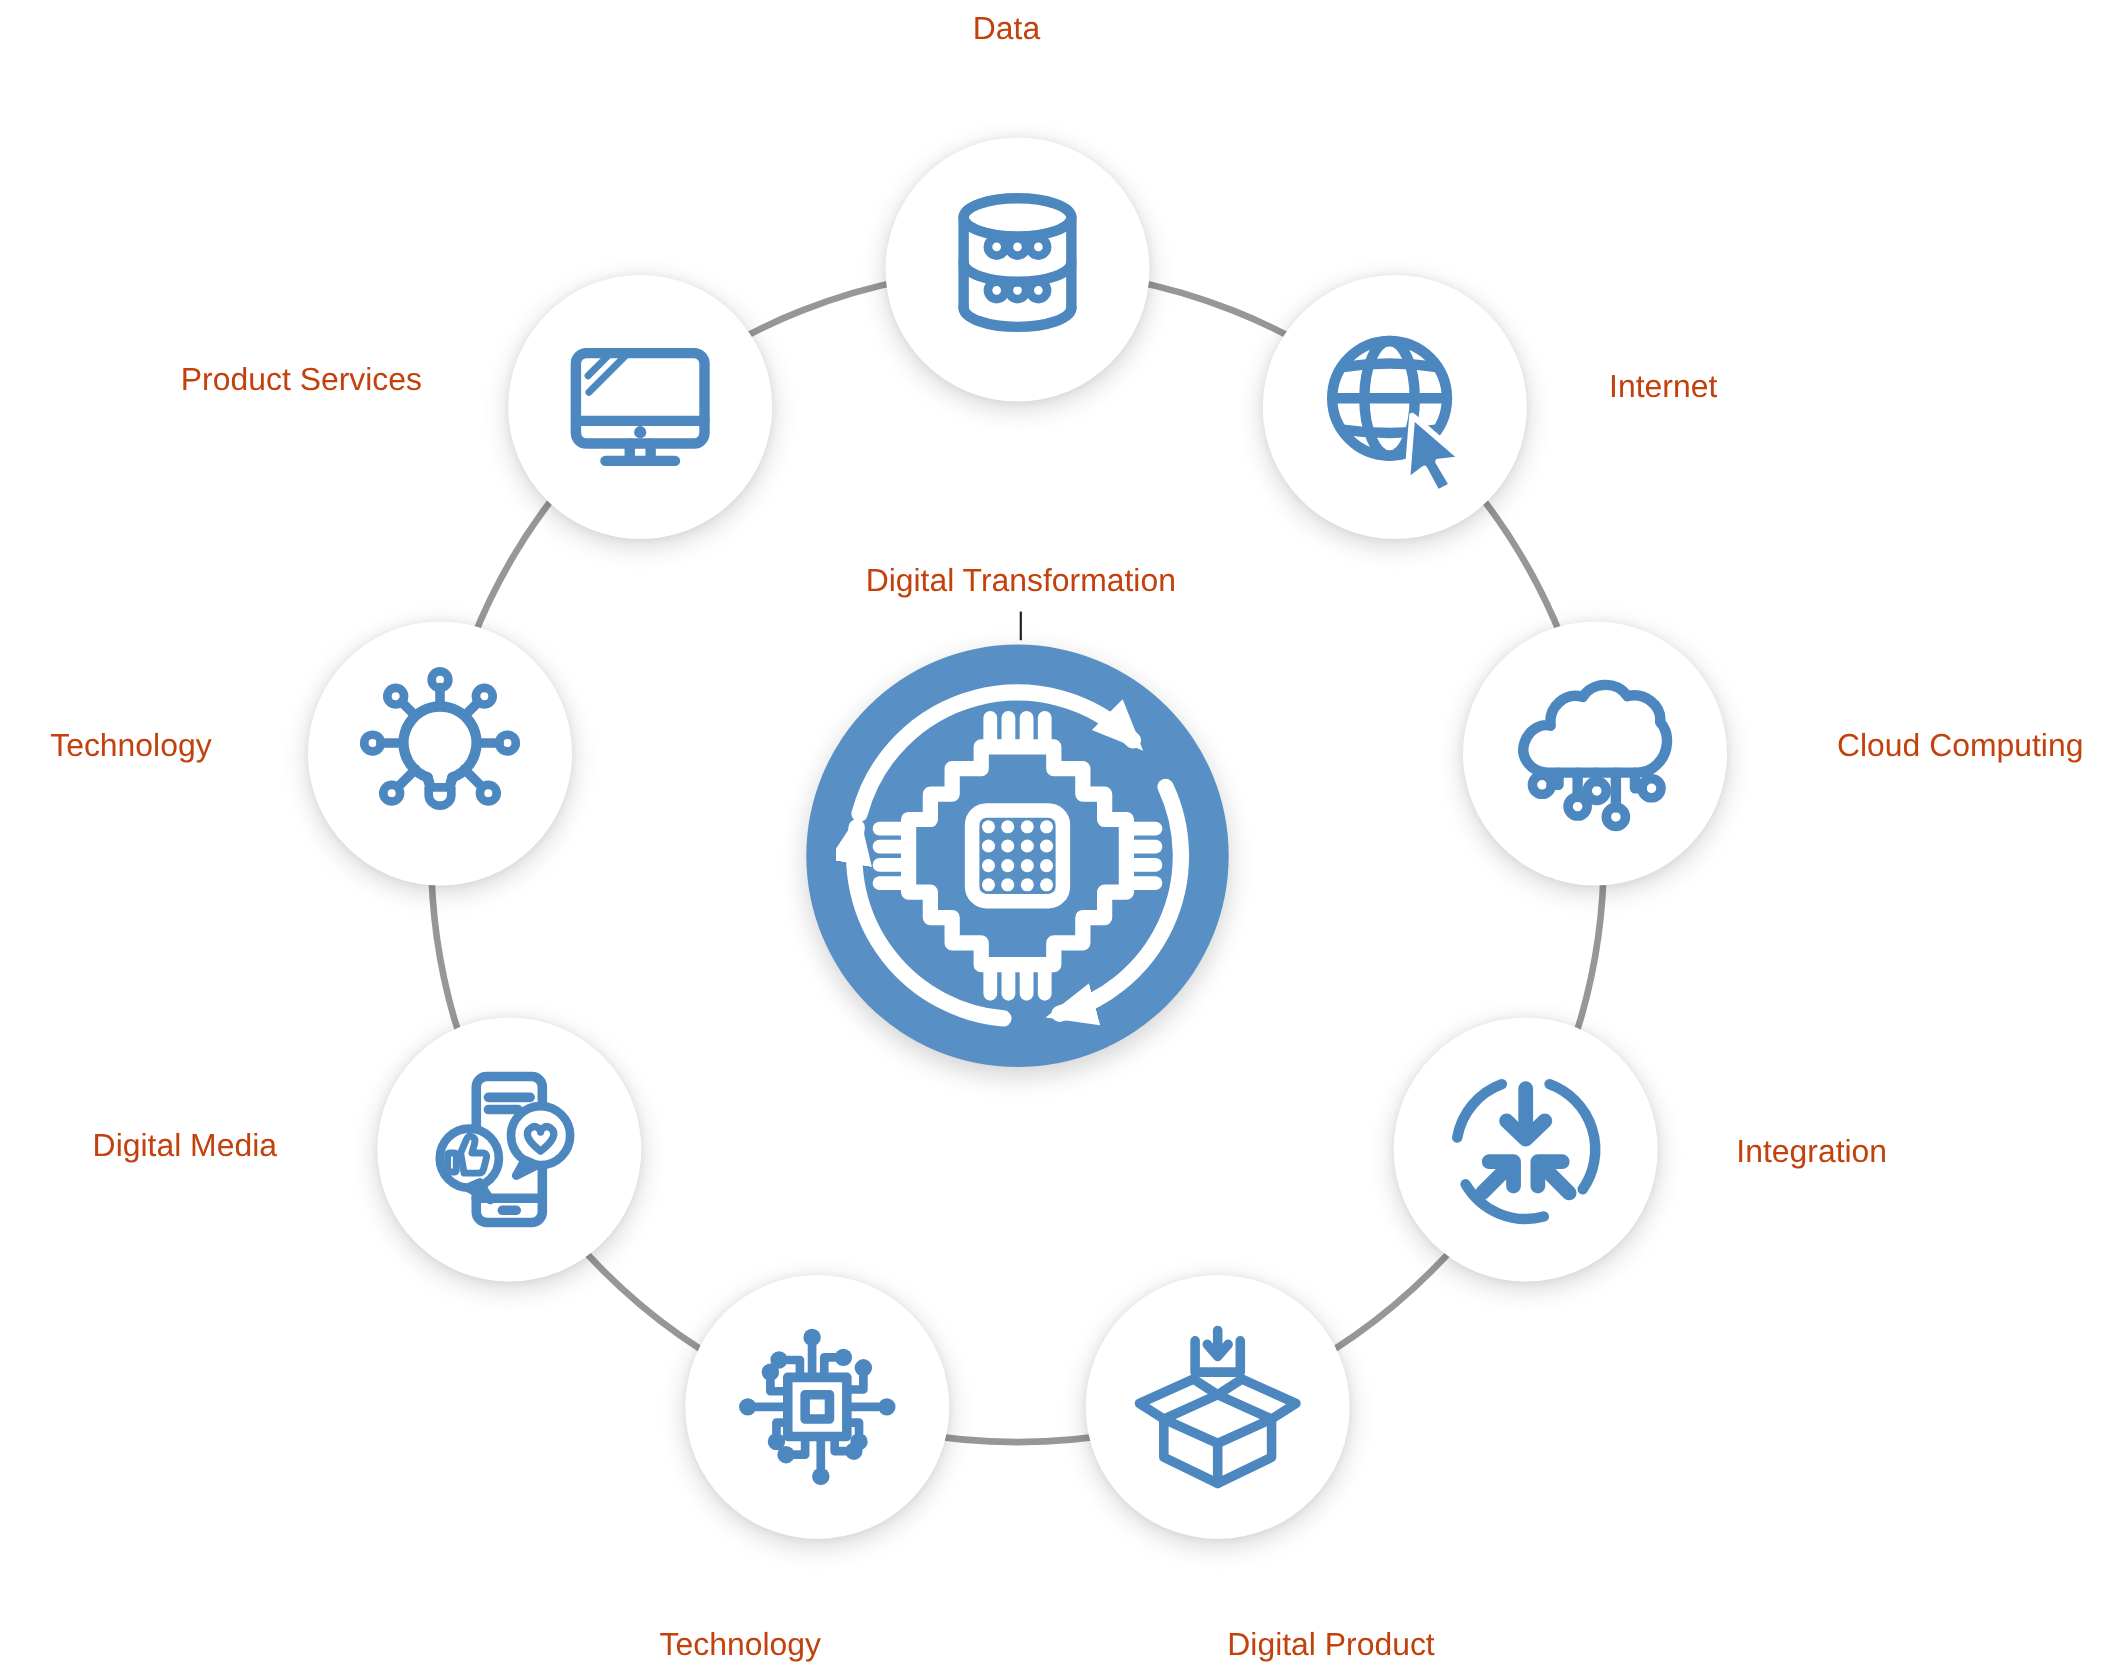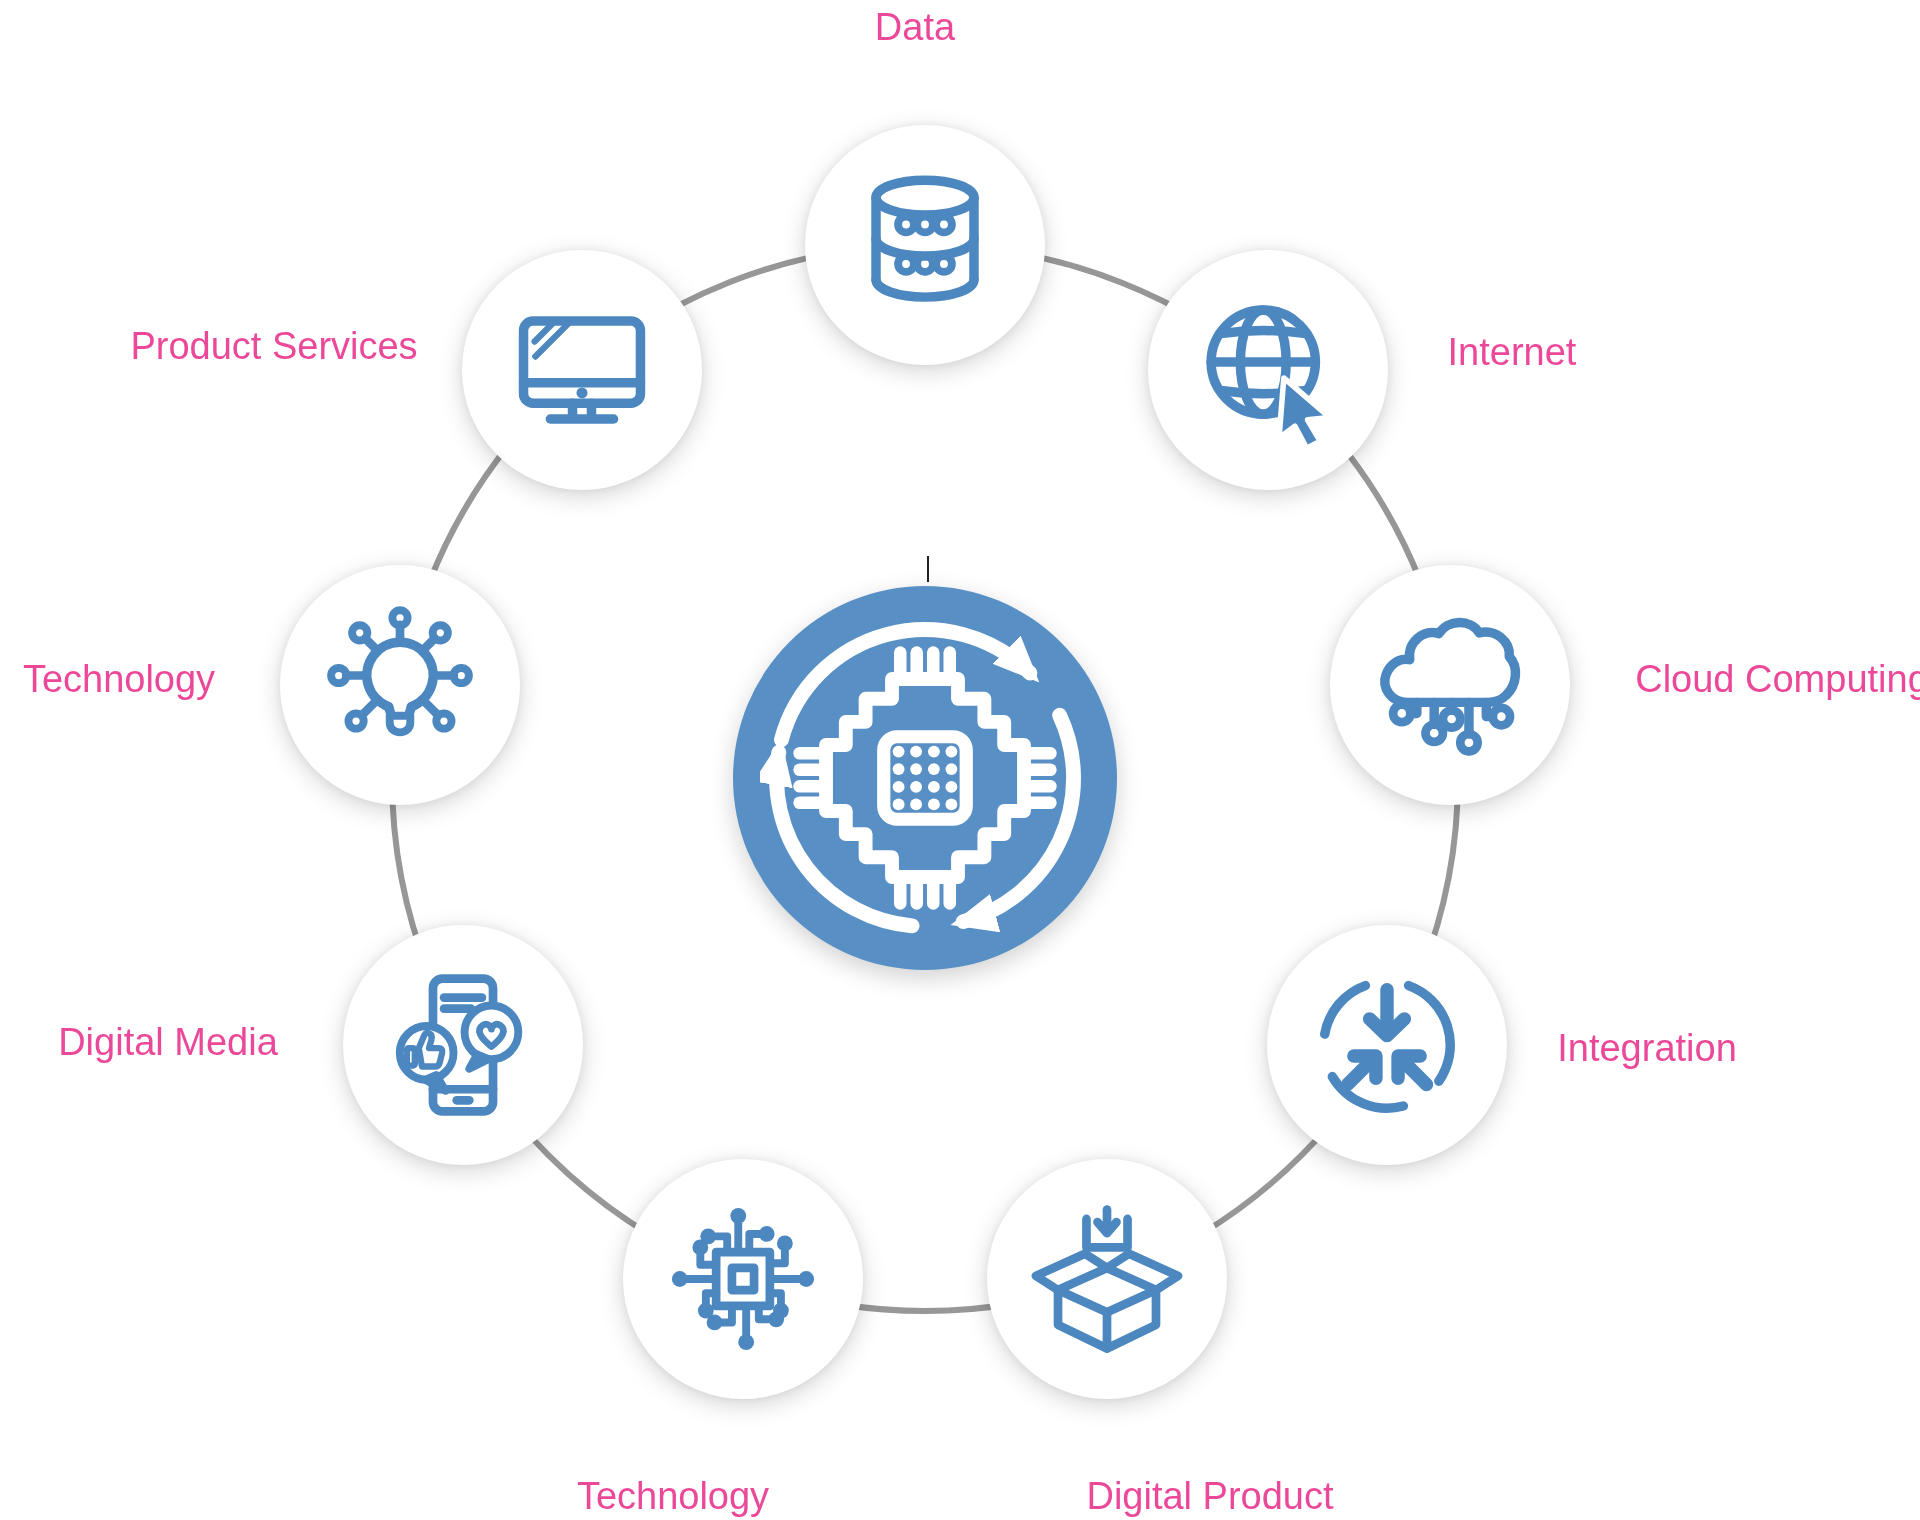--- a/index.html
+++ b/index.html
@@ -32,21 +32,21 @@
     background:#5890c6;
     box-shadow:0 8px 24px rgba(0,0,0,0.18);
     display:flex;align-items:center;justify-content:center;
     z-index:2;
   }
   .center-circle svg{width:330px;height:330px;display:block;}
 
   
   .label{
     position:absolute;transform:translate(-50%,-50%);
-    font-size:38px;color:#ec4899;white-space:nowrap;z-index:3;
+    font-size:29px;color:#c2410c;white-space:nowrap;z-index:3;
   }
   .pos-label-data{left:915px;top:27px;}
   .pos-label-internet{left:1512px;top:352px;}
   .pos-label-cloud{left:1764px;top:679px;margin-left:18px;}
   .pos-label-integration{left:1647px;top:1048px;text-align:center;}
   .pos-label-digital-product{left:1210px;top:1496px;}
   .pos-label-technology{left:673px;top:1496px;text-align:right;}
   .pos-label-social-media{left:168px;top:1042px;}
   .pos-label-opportunity{left:119px;top:679px;}
   .pos-label-digital-services{left:274px;top:346px;}
@@ -71,20 +71,21 @@
   
   .blue-icon{stroke:#4c87c0;fill:none;stroke-linecap:round;stroke-linejoin:round;}
 </style>
 </head>
 <body>
 
 <div class="stage">
 
   <div class="ring"></div>
 
+  <div class="label pos-title">Digital Transformation</div>
   <div class="title-line"></div>
 
   <div class="center-circle">
     <svg viewBox="0 0 100 100">
       <defs>
         <marker id="cycArrow" markerUnits="userSpaceOnUse" markerWidth="16" markerHeight="14" refX="10" refY="6" orient="auto">
           <path d="M0,0 L14,6 L0,12 Z" fill="#ffffff"></path>
         </marker>
       </defs>
       <g stroke="#ffffff" fill="none" stroke-linecap="round" stroke-linejoin="round">

